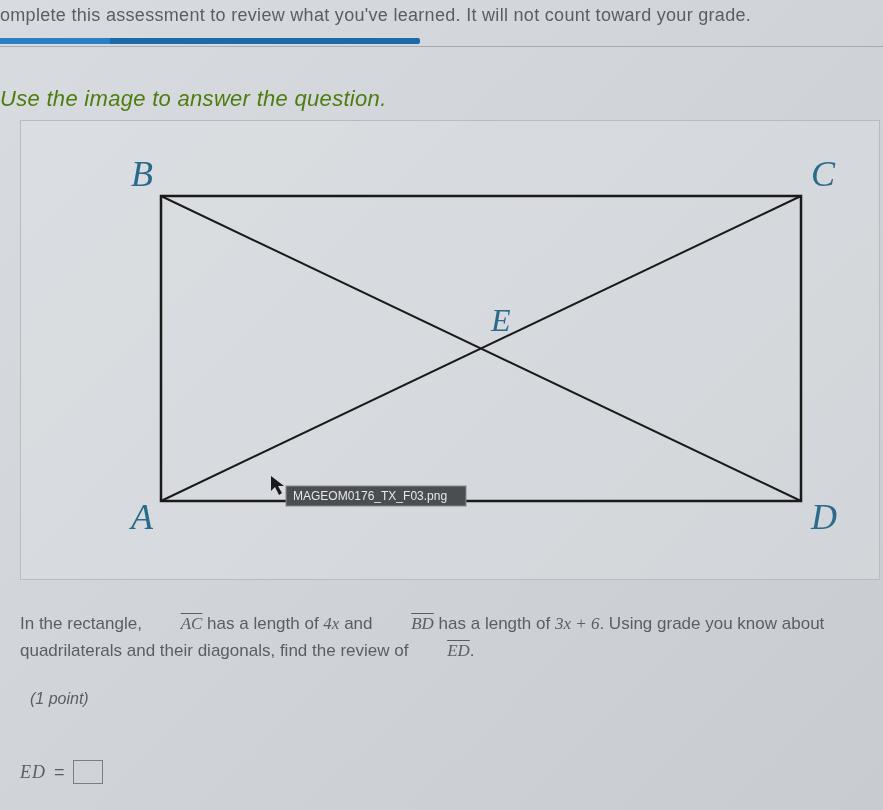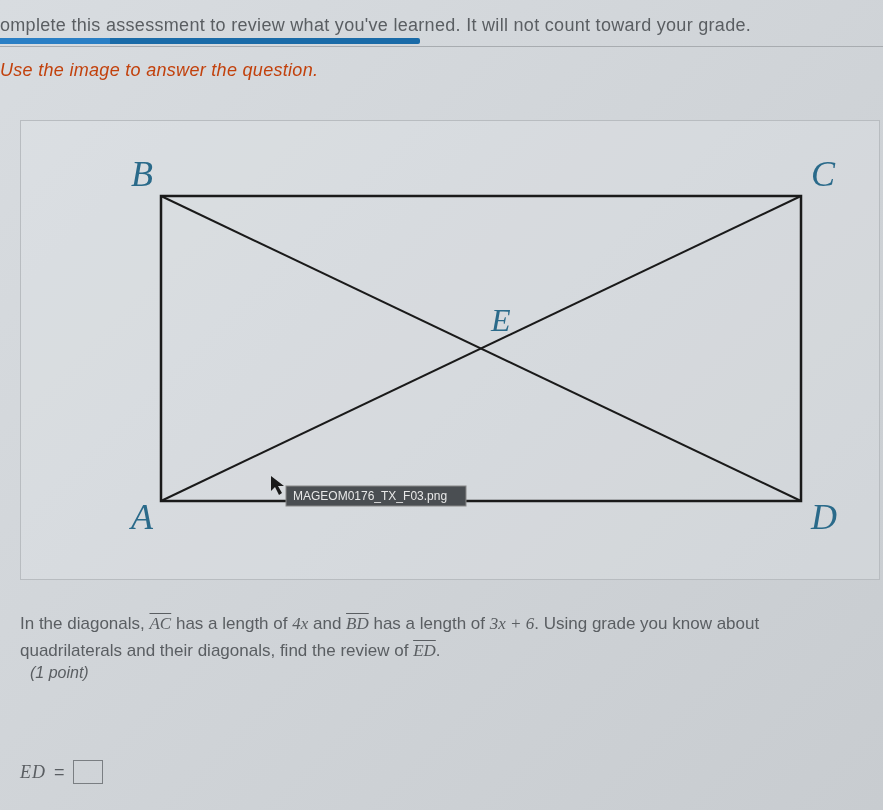--- a/index.html
+++ b/index.html
@@ -10,21 +10,21 @@
     body {
       width: 883px;
       height: 810px;
       font-family: Arial, sans-serif;
       background: linear-gradient(135deg, #d8dce0 0%, #d0d4d8 50%, #c8ccd0 100%);
       overflow: hidden;
       position: relative;
     }
     .header-text {
       position: absolute;
-      top: 15px;
+      top: 5px;
       left: 0;
       color: #5a5e62;
       font-size: 18px;
       letter-spacing: 0.3px;
     }
     .progress-bar {
       position: absolute;
       top: 38px;
       left: 0;
       width: 420px;
@@ -36,24 +36,24 @@
       content: '';
       position: absolute;
       top: 0;
       left: 0;
       width: 110px;
       height: 6px;
       background: #2a7fc5;
     }
     .instruction {
       position: absolute;
-      top: 60px;
-      left: 0;
-      color: #c2410c;
-      font-size: 18px;
+      top: 86px;
+      left: 0;
+      color: #4d7c0f;
+      font-size: 22px;
       font-style: italic;
       letter-spacing: 0.3px;
     }
     .diagram-container {
       position: absolute;
       top: 120px;
       left: 20px;
       width: 860px;
       height: 460px;
       border: 1px solid #b8bcc0;
@@ -112,24 +112,25 @@
       font-size: 17px;
       line-height: 1.6;
     }
     .math-var {
       font-family: 'Times New Roman', serif;
       font-style: italic;
     }
     .overline {
       text-decoration: overline;
       text-decoration-thickness: 1px;
+      margin-left: 34px;
     }
     .points-label {
       position: absolute;
-      top: 664px;
+      top: 690px;
       left: 30px;
       color: #5a5e62;
       font-size: 16px;
       font-style: italic;
     }
     .answer-row {
       position: absolute;
       top: 760px;
       left: 20px;
       display: flex;
@@ -184,21 +185,21 @@
     <text x="390" y="190" class="center-label">E</text>
 
     <path d="M 170 335 L 170 350 L 174 346 L 178 354 L 181 352 L 177 345 L 183 345 Z" class="cursor-arrow"></path>
 
     <rect x="185" y="345" width="180" height="20" class="tooltip-box"></rect>
     <text x="192" y="359" class="tooltip-text">MAGEOM0176_TX_F03.png</text>
   </svg>
 </div>
 
 <div class="question-block">
-  <span>In the diagonals, </span><span class="math-var overline">AC</span><span> has a length of </span><span class="math-var">4x</span><span> and </span><span class="math-var overline">BD</span><span> has a length of </span><span class="math-var">3x + 6</span><span>. Using grade you know about</span><br>
+  <span>In the rectangle, </span><span class="math-var overline">AC</span><span> has a length of </span><span class="math-var">4x</span><span> and </span><span class="math-var overline">BD</span><span> has a length of </span><span class="math-var">3x + 6</span><span>. Using grade you know about</span><br>
   <span>quadrilaterals and their diagonals, find the review of </span><span class="math-var overline">ED</span><span>.</span>
 </div>
 
 <div class="points-label">(1 point)</div>
 
 <div class="answer-row">
   <span class="answer-var">ED</span>
   <span>=</span>
   <input type="text" class="answer-input" style="">
 </div>

